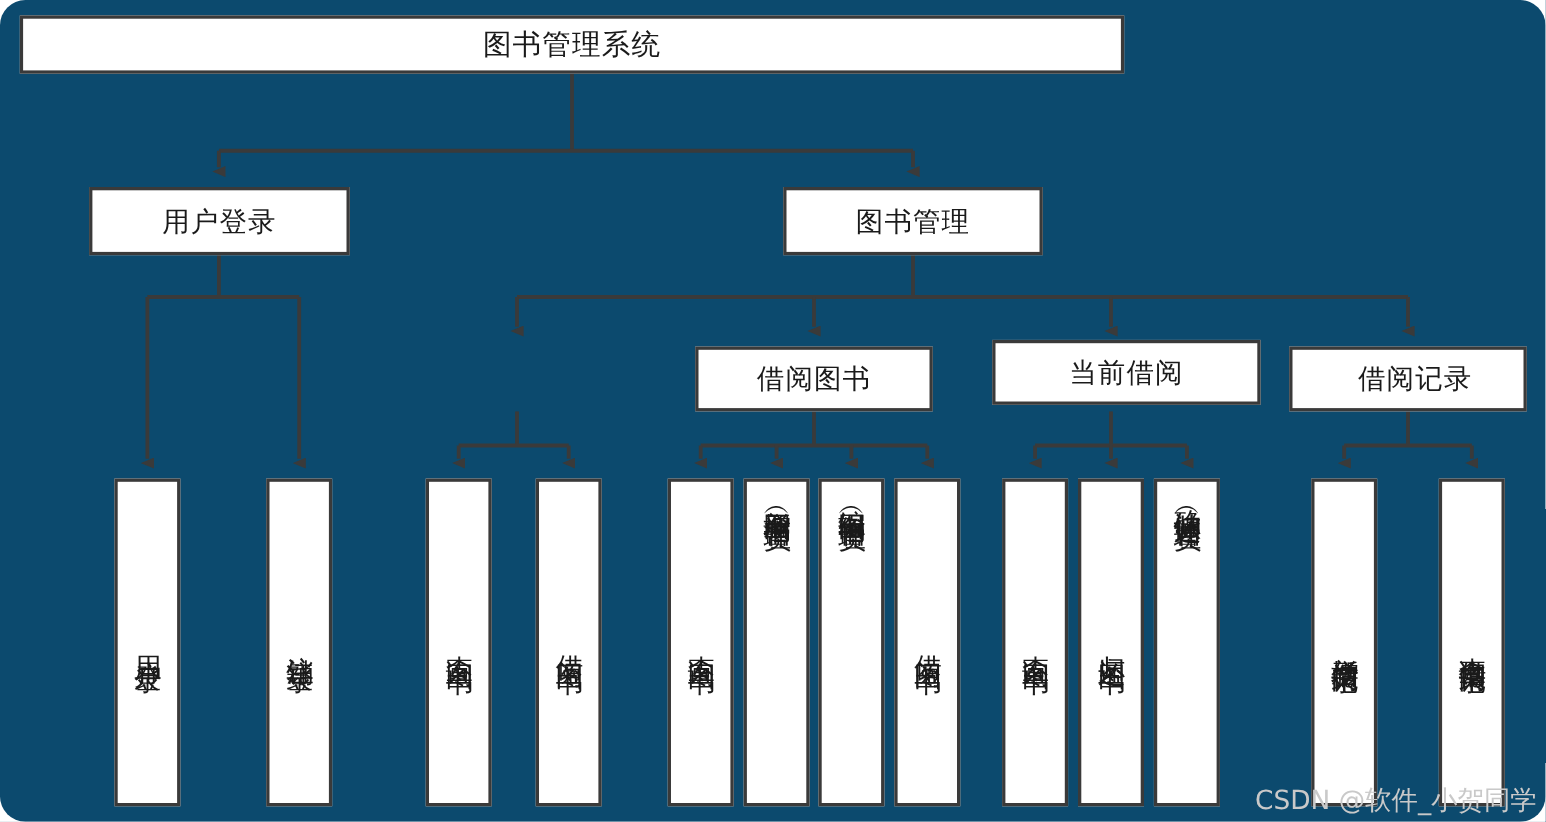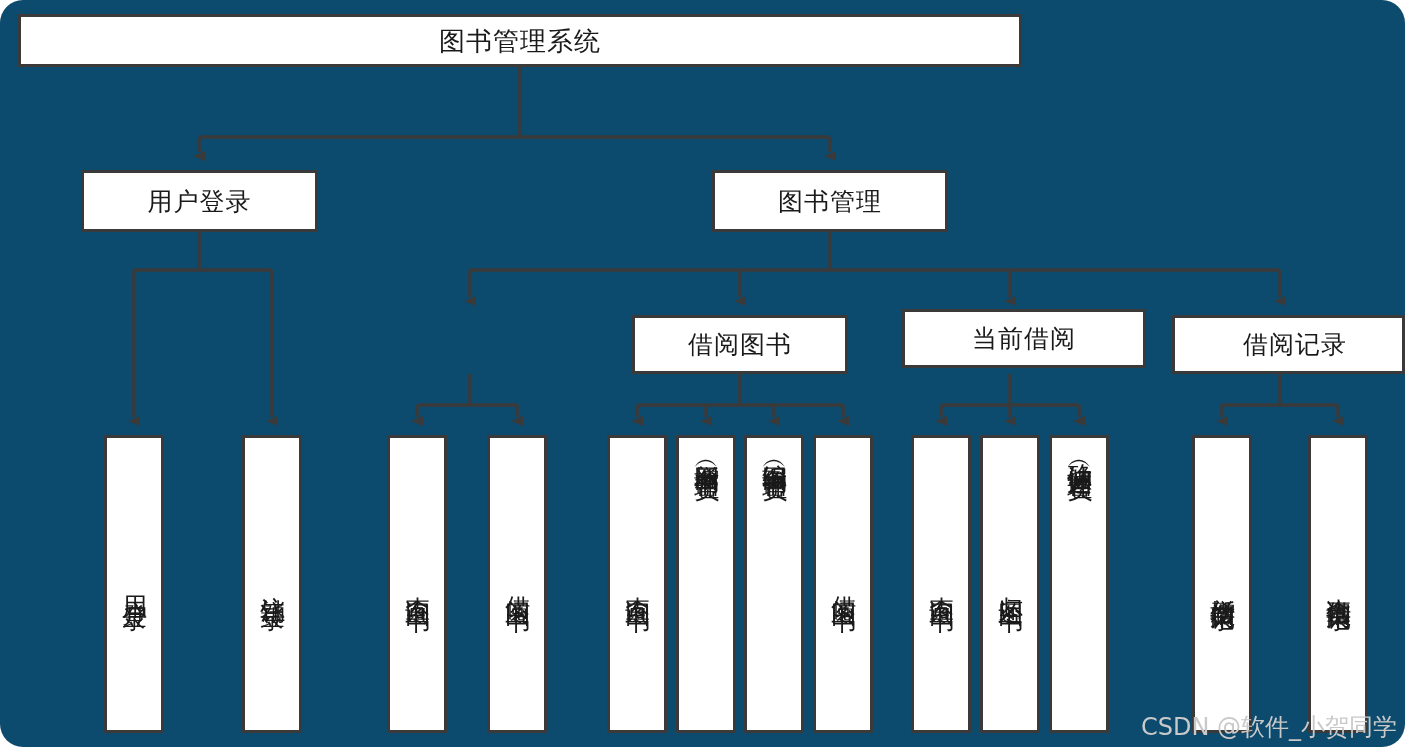--- a/index.html
+++ b/index.html
@@ -145,21 +145,21 @@
   <div class="node horiz" style="left:712px; top:170px; width:236px; height:62px;">
     <span class="label">图书管理</span>
   </div>
 
   <div class="node horiz" style="left:632px; top:315px; width:216px; height:59px;">
     <span class="label">借阅图书</span>
   </div>
   <div class="node horiz" style="left:902px; top:309px; width:244px; height:59px;">
     <span class="label">当前借阅</span>
   </div>
-  <div class="node horiz" style="left:1172px; top:315px; width:233px; height:59px;padding-left:13px;">
+  <div class="node horiz" style="left:1172px; top:315px; width:216px; height:59px;padding-left:13px;">
     <span class="label">借阅记录</span>
   </div>
 
   <div class="node vert" style="left:104px; top:435px; width:60px; height:298px;">
     <span class="label">用户登录</span>
   </div>
   <div class="node vert" style="left:242px; top:435px; width:60px; height:298px;">
     <span class="label">注销登录</span>
   </div>
 

